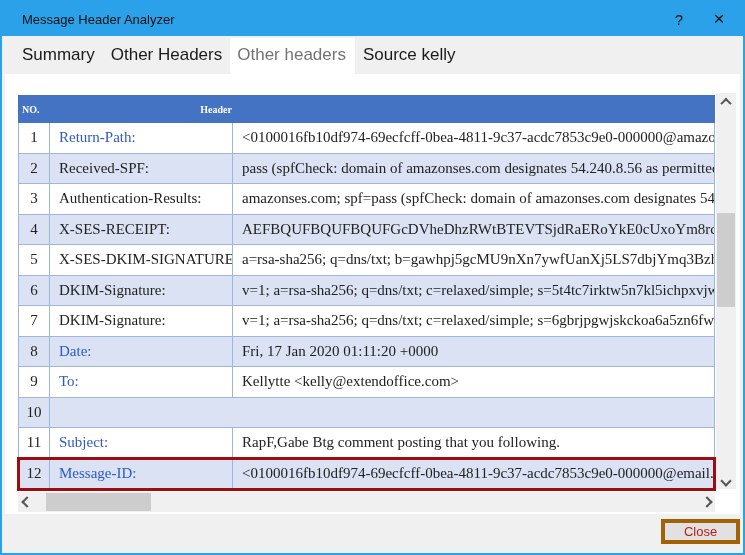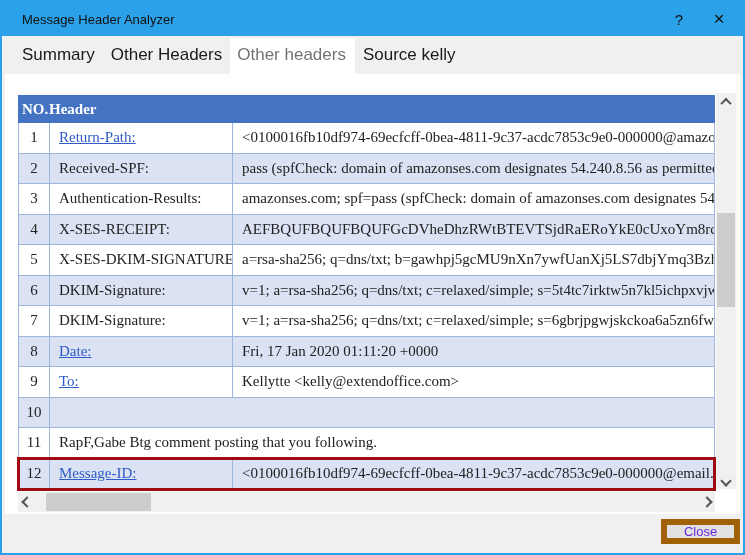--- a/index.html
+++ b/index.html
@@ -27,36 +27,36 @@
     background:#f0f0f0; display:flex; align-items:flex-end; padding-left:12px;
   }
   .tab { padding:6px 8px 9px 8px; font-size:17px; color:#1a1a1a; }
   .tab.active { background:#fff; color:#737373; padding:7px 9px 9px 7px; }
   
   .panel { position:absolute; top:72px; left:3px; width:735px; height:440px; background:#ffffff; }
   
   .tbl { position:absolute; left:16px; top:93px; width:697px; font-family:"Liberation Serif", serif; }
   .thead {
     display:flex; height:28px; background:#4573c4; color:#fff; font-weight:bold;
-    font-size:15px; align-items:center;
+    font-size:10px; align-items:center;
   }
   .th-no { width:31px; padding-left:4px; }
-  .th-header { width:183px; text-align:left; }
+  .th-header { width:183px; text-align:right; }
   .tbody { border-left:1px solid #9fb6dc; border-right:1px solid #9fb6dc; }
   .trow {
     display:flex; height:30.5px; background:#ffffff; font-size:15px; align-items:stretch;
     border-bottom:1px solid #9fb6dc;
   }
   .trow.alt { background:#dae2f3; }
   .trow.highlight { position:relative; z-index:2; outline:3px solid #9e0b10; outline-offset:-1px; }
   .td { display:flex; align-items:center; overflow:hidden; white-space:nowrap; }
   .td-no { width:31px; justify-content:center; border-right:1px solid #9fb6dc; color:#222; }
   .td-h { width:183px; padding-left:9px; border-right:1px solid #9fb6dc; color:#222; }
   .td-v { flex:1; padding-left:9px; color:#222; }
-  .hlink { color:#2e5bc7; text-decoration:underline; cursor:pointer; }
+  .hlink { color:#2e5bc7; cursor:pointer; }
   
   .vscroll {
     position:absolute; left:714px; top:91px; width:20px; height:396px; background:#f0f0f0;
   }
   .vscroll .arrow-box { position:absolute; left:0; width:20px; height:17px; display:flex; align-items:center; justify-content:center; }
   .vscroll .up { top:0; } .vscroll .down { bottom:0; }
   .vthumb { position:absolute; left:1px; top:120px; width:18px; height:94px; background:#cdcdcd; }
   .hscroll {
     position:absolute; left:16px; top:490px; width:697px; height:20px; background:#f0f0f0;
   }
@@ -64,21 +64,21 @@
   .hscroll .left { left:0; } .hscroll .right { right:0; }
   .hthumb { position:absolute; top:1px; left:28px; width:105px; height:18px; background:#cdcdcd; }
   .chev { width:8px; height:8px; border-right:2px solid #555; border-bottom:2px solid #555; }
   .chev.up { transform:rotate(-135deg) translate(-1px,-1px); }
   .chev.down { transform:rotate(45deg); }
   .chev.left { transform:rotate(135deg); }
   .chev.right { transform:rotate(-45deg); }
   
   .close-btn {
     position:absolute; left:659px; top:517px; width:79px; height:25px;
-    background:#e1e1e1; border:6px solid #a16207; font-size:13px; color:#6d28d9;
+    background:#e1e1e1; border:4px solid #a16207; font-size:13px; color:#b91c1c;
     display:flex; align-items:center; justify-content:center; font-family:"Liberation Sans", sans-serif;
   }
 </style>
 </head>
 <body>
 
 <div class="window">
 
   <div class="titlebar">
     <div class="title">Message Header Analyzer</div>
@@ -163,20 +163,23 @@
           </div>
         <div class="td td-v">Kellytte &lt;kelly@extendoffice.com&gt;</div>
       </div>
 
       <div class="trow alt">
         <div class="td td-no">10</div>
       </div>
 
       <div class="trow">
         <div class="td td-no">11</div>
+        <div class="td td-h">
+            <span class="hlink">Subject:</span>
+          </div>
         <div class="td td-v">RapF,Gabe Btg comment posting that you following.</div>
       </div>
 
       <div class="trow alt highlight">
         <div class="td td-no">12</div>
         <div class="td td-h">
             <span class="hlink">Message-ID:</span>
           </div>
         <div class="td td-v">&lt;0100016fb10df974-69ecfcff-0bea-4811-9c37-acdc7853c9e0-000000@email.amaz</div>
       </div>

